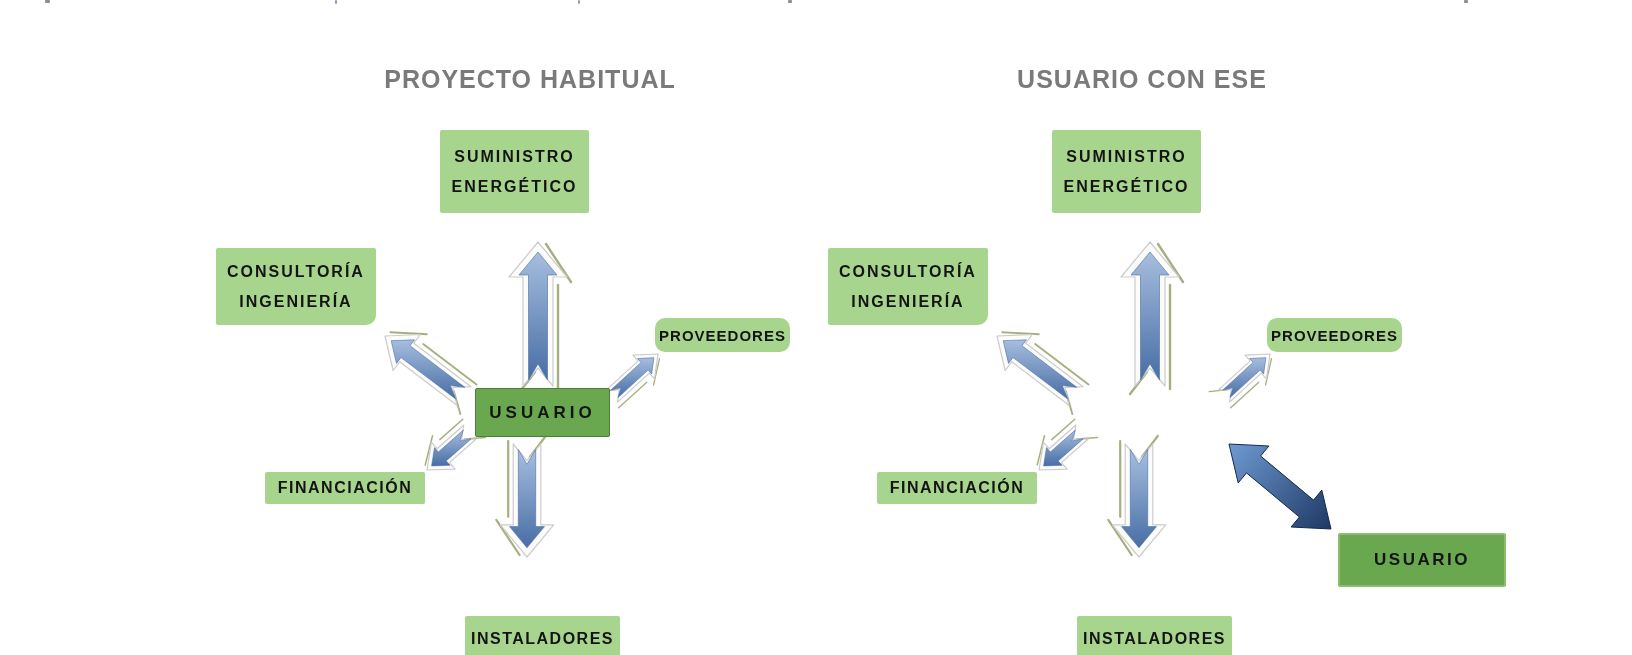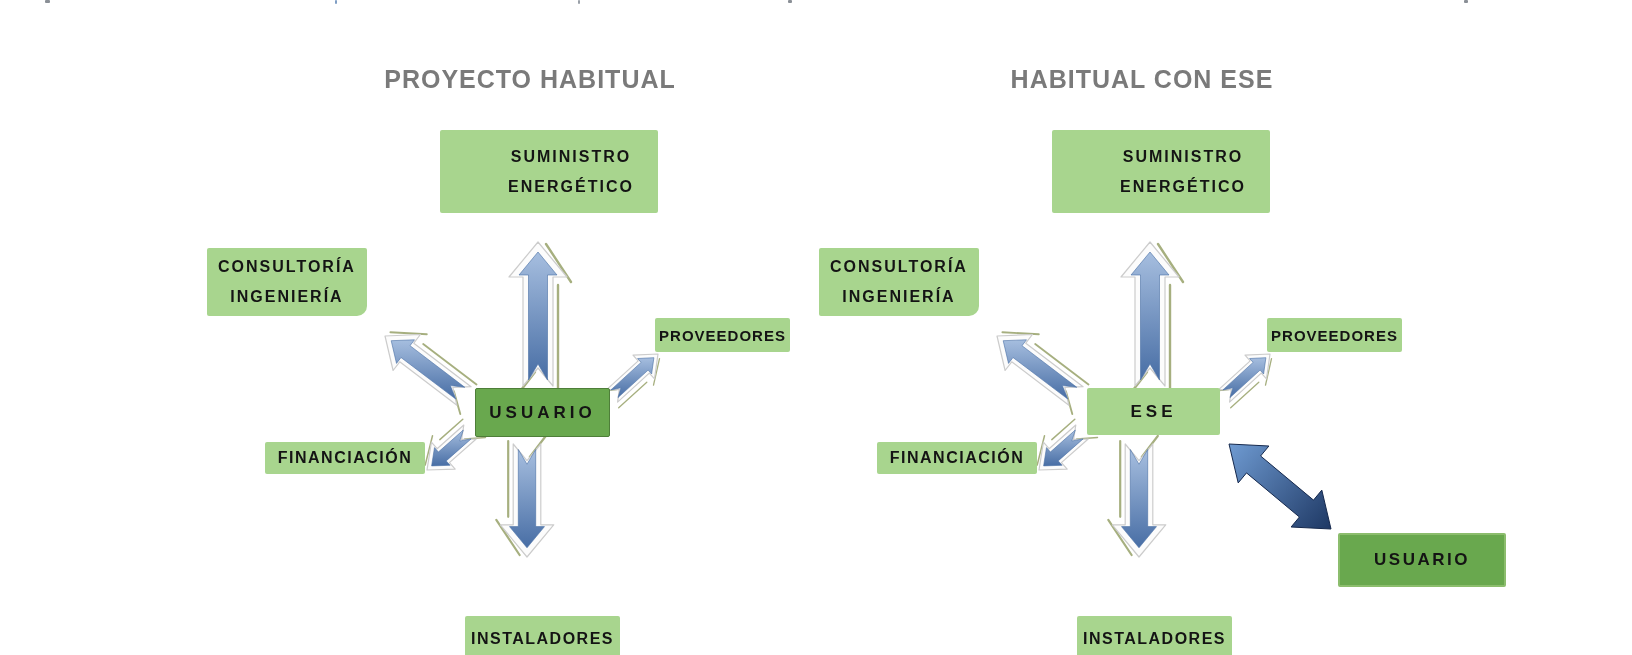--- a/index.html
+++ b/index.html
@@ -8,24 +8,24 @@
   .artifact{position:absolute;top:0;border-radius:1px;}
   svg.arrow-layer{position:absolute;left:0;top:0;width:1632px;height:655px;}
   .diagram{position:absolute;top:0;width:816px;height:655px;}
   .diagram.left{left:0;}
   .diagram.right{left:612px;}
   .title{position:absolute;left:330px;top:44px;width:400px;text-align:center;
          font-size:25px;font-weight:700;color:var(--title-gray,#7a7a7a);letter-spacing:1px;}
   .node{position:absolute;display:flex;flex-direction:column;align-items:center;
         justify-content:center;background:var(--lg,#a8d58e);border-radius:2px;text-align:center;}
   .node span{font-weight:700;color:#141414;white-space:nowrap;}
-  .n-suministro{left:440px;top:130px;width:174px;height:83px;padding-left:44px;}
-  .n-consultoria{left:207px;top:248px;width:160px;height:68px;border-bottom-right-radius:10px;}
-  .n-proveedores{left:655px;top:318px;width:135px;height:34px;}
-  .n-financiacion{left:265px;top:442px;width:160px;height:32px;}
+  .n-suministro{left:440px;top:130px;width:149px;height:83px;}
+  .n-consultoria{left:216px;top:248px;width:160px;height:77px;border-bottom-right-radius:10px;}
+  .n-proveedores{left:655px;top:318px;width:135px;height:34px;border-radius:10px;}
+  .n-financiacion{left:265px;top:472px;width:160px;height:32px;}
   .n-instaladores{left:465px;top:580px;width:155px;height:45px;margin-top:36px;}
   .n-center{left:475px;top:388px;width:133px;height:47px;}
   .center-dark{background:var(--dg,#69a84e);border:1px solid #4e7e39;}
   .center-light{background:var(--lg,#a8d58e);}
   .n-usuario-extra{left:726px;top:533px;width:164px;height:50px;
                    background:var(--dg,#69a84e);border:2px solid #8cbd6d;}
   .n-suministro span,.n-consultoria span{font-size:16px;letter-spacing:2px;line-height:1.85;}
   .n-proveedores span{font-size:15px;letter-spacing:1px;}
   .n-financiacion span{font-size:16px;letter-spacing:1.5px;}
   .n-instaladores span{font-size:16px;letter-spacing:1.5px;}
@@ -153,39 +153,36 @@
     <div class="node n-financiacion">
       <span>FINANCIACIÓN</span>
     </div>
 
     <div class="node n-instaladores">
       <span>INSTALADORES</span>
     </div>
   </section>
 
   <section class="diagram right">
-    <h2 class="title">HABITUAL CON ESE</h2>
+    <h2 class="title">USUARIO CON ESE</h2>
 
     <div class="node n-suministro">
       <span>SUMINISTRO</span>
       <span>ENERGÉTICO</span>
     </div>
 
     <div class="node n-consultoria">
       <span>CONSULTORÍA</span>
       <span>INGENIERÍA</span>
     </div>
 
     <div class="node n-proveedores">
       <span>PROVEEDORES</span>
     </div>
 
-    <div class="node n-center center-light">
-      <span>ESE</span>
-    </div>
 
     <div class="node n-financiacion">
       <span>FINANCIACIÓN</span>
     </div>
 
     <div class="node n-instaladores">
       <span>INSTALADORES</span>
     </div>
 
     <div class="node n-usuario-extra">

